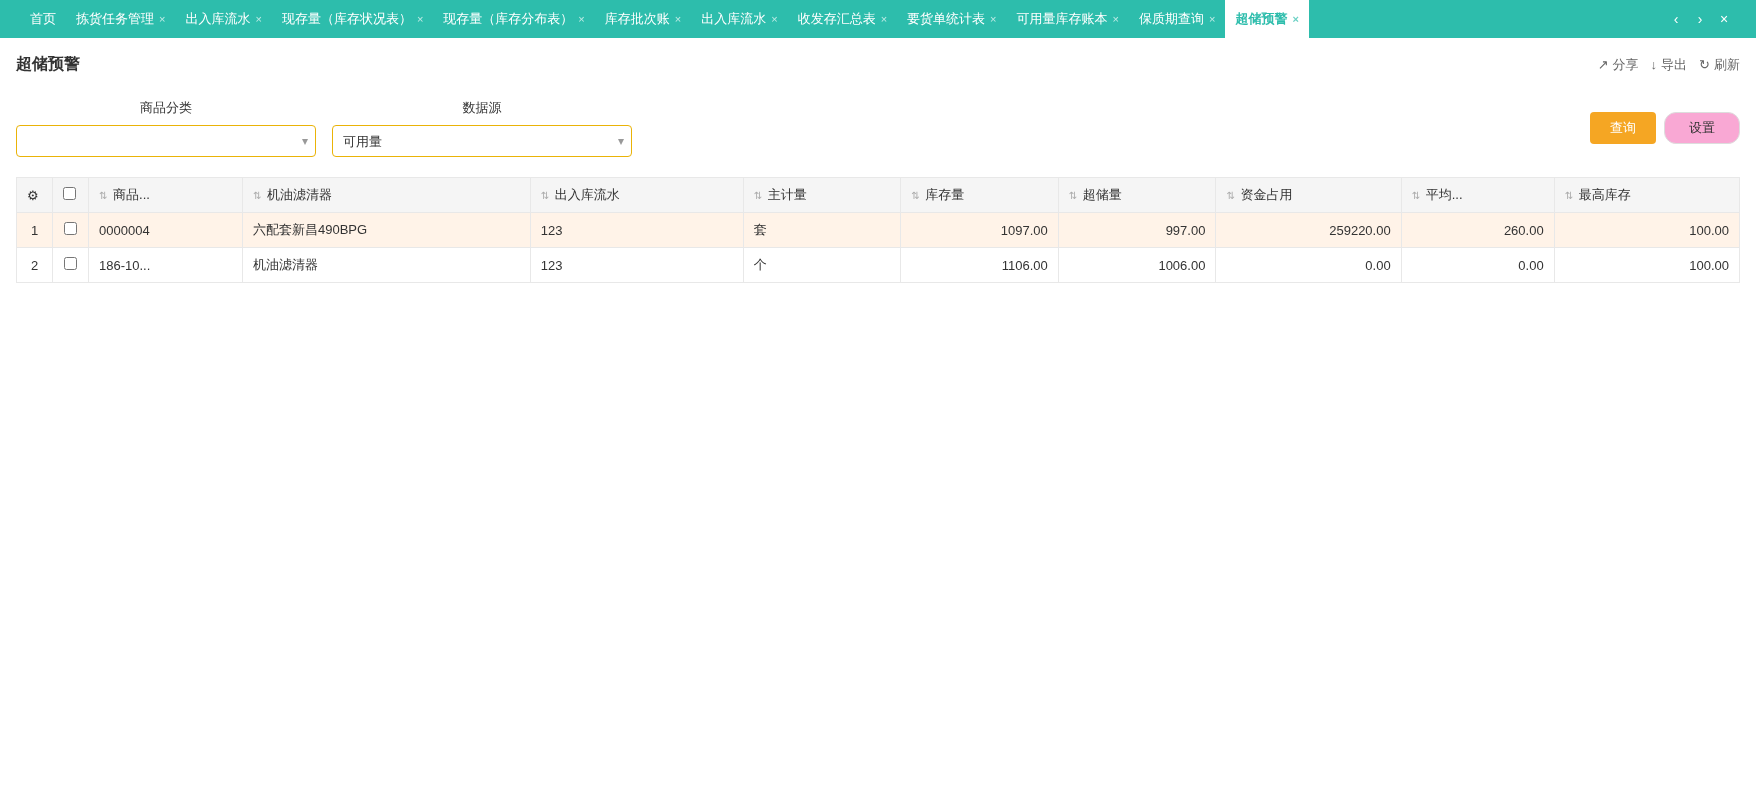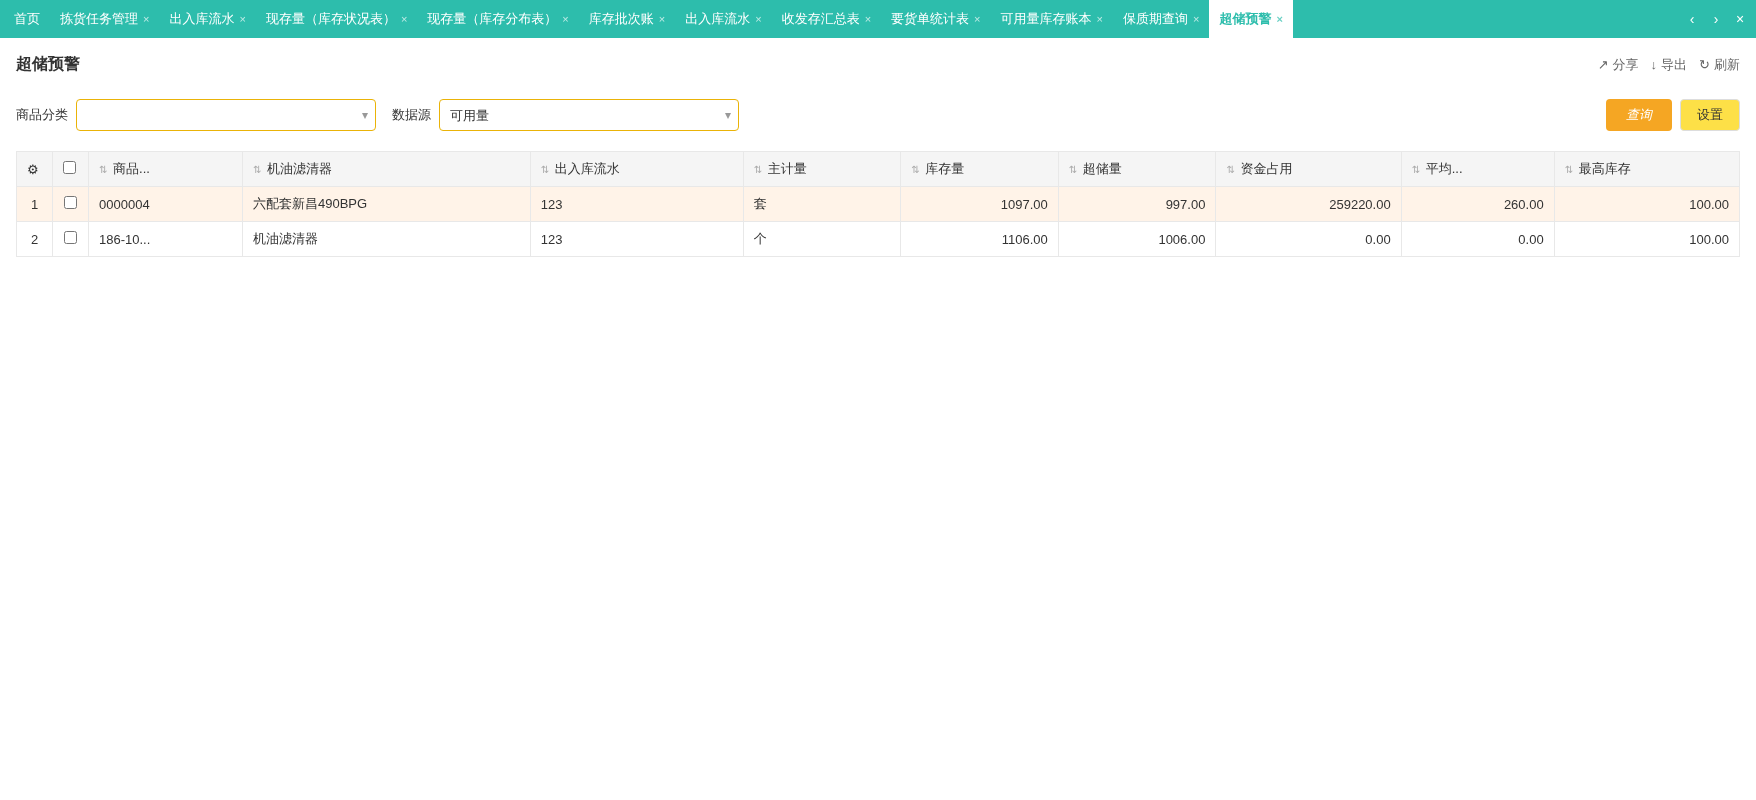--- a/index.html
+++ b/index.html
@@ -4,21 +4,21 @@
   <style>
     * { box-sizing: border-box; margin: 0; padding: 0; }
     body { font-family: 'Microsoft YaHei', Arial, sans-serif; font-size: 13px; background: #f5f5f5; color: #333; }
 
     
     .top-nav {
       background: #2dbdac;
       display: flex;
       align-items: center;
       height: 38px;
-      padding: 0 4px;
+      padding: 0 20px;
       overflow: hidden;
     }
     .top-nav-item {
       color: #fff;
       padding: 0 10px;
       height: 38px;
       display: flex;
       align-items: center;
       white-space: nowrap;
       cursor: pointer;
@@ -94,20 +94,21 @@
       display: flex;
       align-items: center;
       gap: 16px;
       margin-bottom: 12px;
       padding: 8px 0;
     }
     .filter-group {
       display: flex;
       align-items: center;
       gap: 8px;
+      flex-direction: column;
     }
     .filter-label {
       color: #333;
       font-size: 13px;
       white-space: nowrap;
     }
     .filter-select {
       width: 300px;
       height: 32px;
       border: 1px solid #eab308;
@@ -138,28 +139,27 @@
       margin-left: auto;
     }
     .btn-query {
       background: #f5a623;
       color: #fff;
       border: none;
       padding: 6px 20px;
       border-radius: 4px;
       cursor: pointer;
       font-size: 13px;
-      font-style: italic;
     }
     .btn-settings {
-      background: #fde047;
+      background: #f9a8d4;
       color: #333;
       border: 1px solid #ddd;
-      padding: 6px 16px;
-      border-radius: 4px;
+      padding: 6px 24px;
+      border-radius: 12px;
       cursor: pointer;
       font-size: 13px;
     }
 
     
     .data-table {
       width: 100%;
       border-collapse: collapse;
       font-size: 13px;
     }

